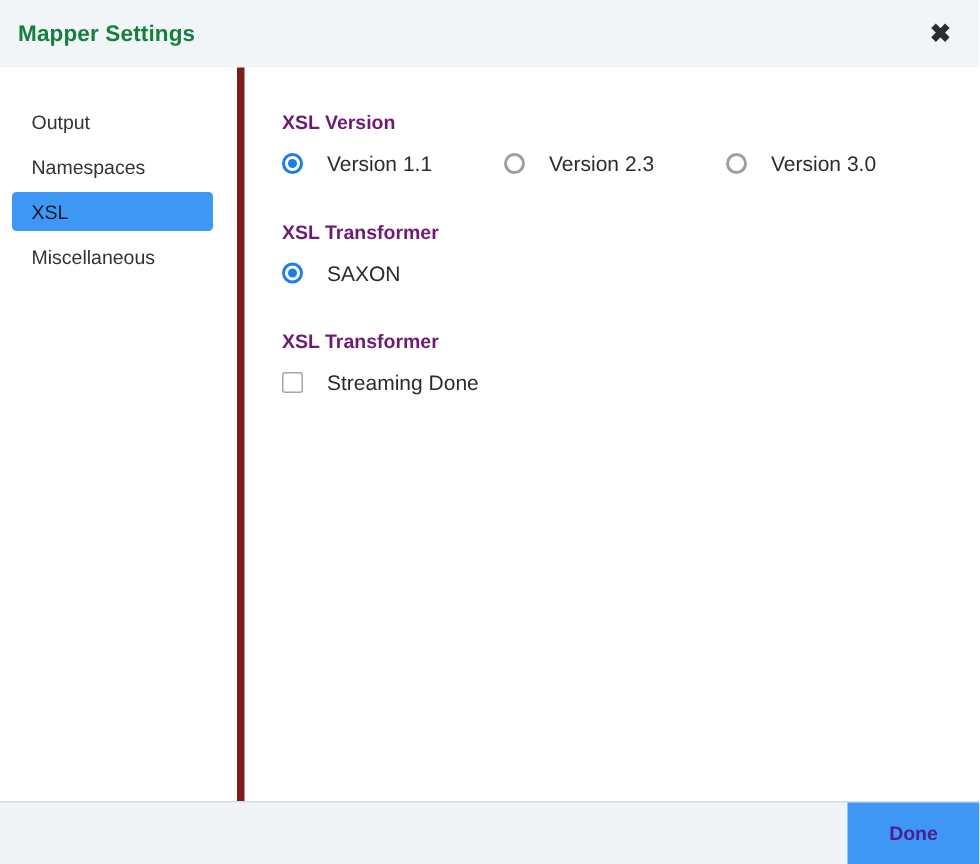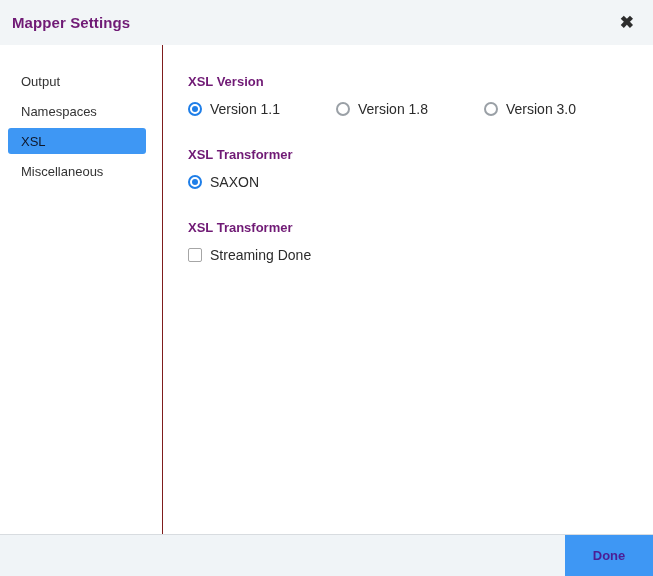--- a/index.html
+++ b/index.html
@@ -16,31 +16,31 @@
     position: relative;
   }
   
   .dlg-header {
     flex: 0 0 45px; height: 45px;
     background: var(--header-bg, #f2f5f7);
     display: flex; align-items: center; justify-content: space-between;
     padding: 0 19px 0 12px; box-sizing: border-box;
   }
   .dlg-title {
-    font-weight: bold; font-size: 15px; color: #701a75; letter-spacing: 0.1px;
+    font-weight: bold; font-size: 15px; color: #15803d; letter-spacing: 0.1px;
   }
   .close {
     font-size: 17px; line-height: 1; color: #2d2d2d; font-weight: bold;
     cursor: pointer; user-select: none;
   }
   
   .dlg-body { flex: 1 1 auto; display: flex; min-height: 0; background: #ffffff; }
   .sidebar {
     flex: 0 0 163px; width: 163px; box-sizing: border-box;
-    border-right: 1px solid #7f1d1d;
+    border-right: 5px solid #7f1d1d;
     padding: 23px 16px 0 8px;
   }
   .side-item {
     height: 26px; margin-bottom: 4px;
     display: flex; align-items: center;
     padding-left: 13px; box-sizing: border-box;
     border-radius: 3px;
     font-size: 13px; color: #333333;
     cursor: pointer; white-space: nowrap;
   }
@@ -72,21 +72,21 @@
   }
   .option.selected .radio { border-color: var(--radio-blue, #1e7ee8); }
   .radio .dot { width: 6px; height: 6px; border-radius: 50%; background: transparent; }
   .option.selected .radio .dot { background: var(--radio-blue, #1e7ee8); }
   .checkbox {
     width: 14px; height: 14px; box-sizing: border-box;
     border: 1px solid #a6a6a6; border-radius: 2px;
     background: #ffffff;
     flex: 0 0 14px;
   }
-  .opt-label { margin-left: 8px; font-size: 14px; color: #2b2b2b; white-space: nowrap; }
+  .opt-label { margin-left: 16px; font-size: 14px; color: #2b2b2b; white-space: nowrap; }
   
   .dlg-footer {
     flex: 0 0 42px; height: 42px; box-sizing: border-box;
     background: var(--footer-bg, #f0f4f7);
     border-top: 1px solid #d8dce0;
     display: flex; justify-content: flex-end; align-items: stretch;
   }
   .done-btn {
     width: 88px; height: 41px;
     background: var(--accent, #3e97f4);
@@ -128,21 +128,21 @@
             <label class="option selected">
     <span class="radio">
                 <span class="dot"></span>
               </span>
     <span class="opt-label">Version 1.1</span>
   </label>
             <label class="option">
     <span class="radio">
                 <span class="dot"></span>
               </span>
-    <span class="opt-label">Version 1.8</span>
+    <span class="opt-label">Version 2.3</span>
   </label>
             <label class="option">
     <span class="radio">
                 <span class="dot"></span>
               </span>
     <span class="opt-label">Version 3.0</span>
   </label>
           </div>
   </section>
         <section class="section">

